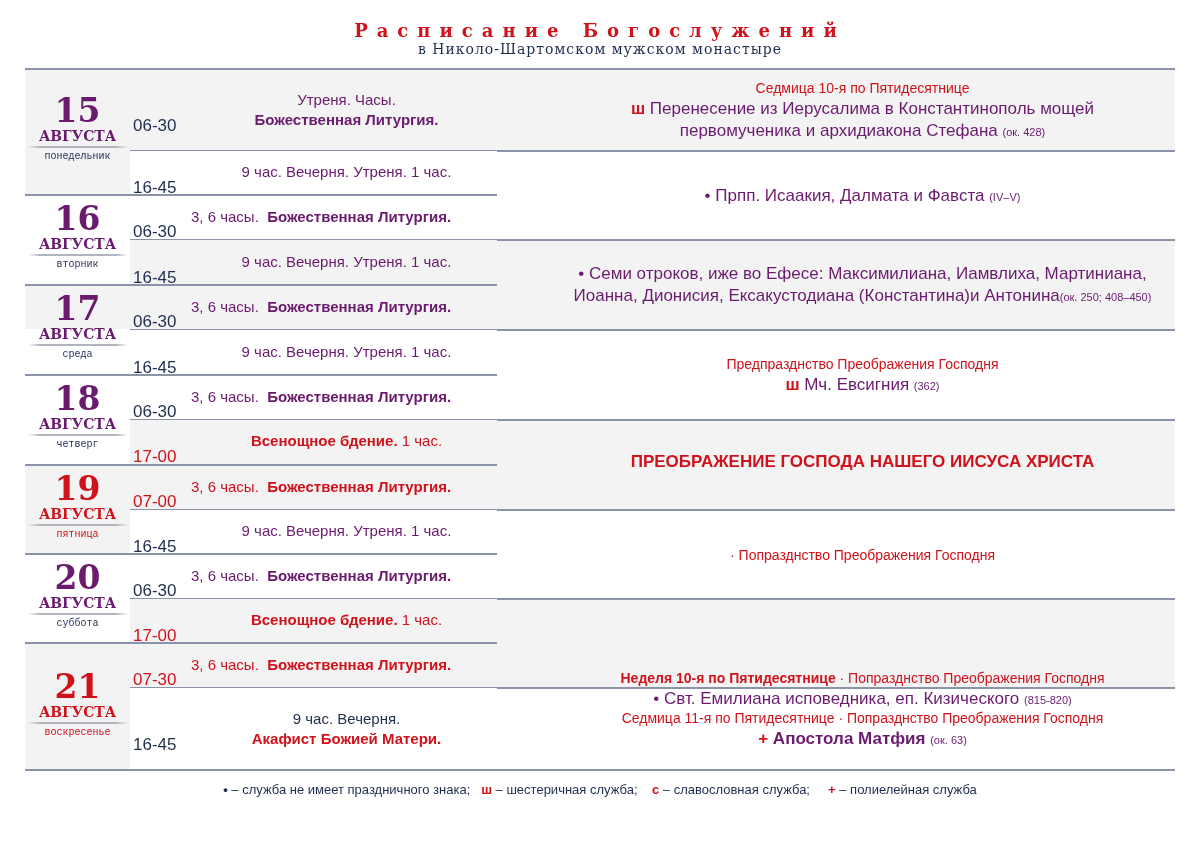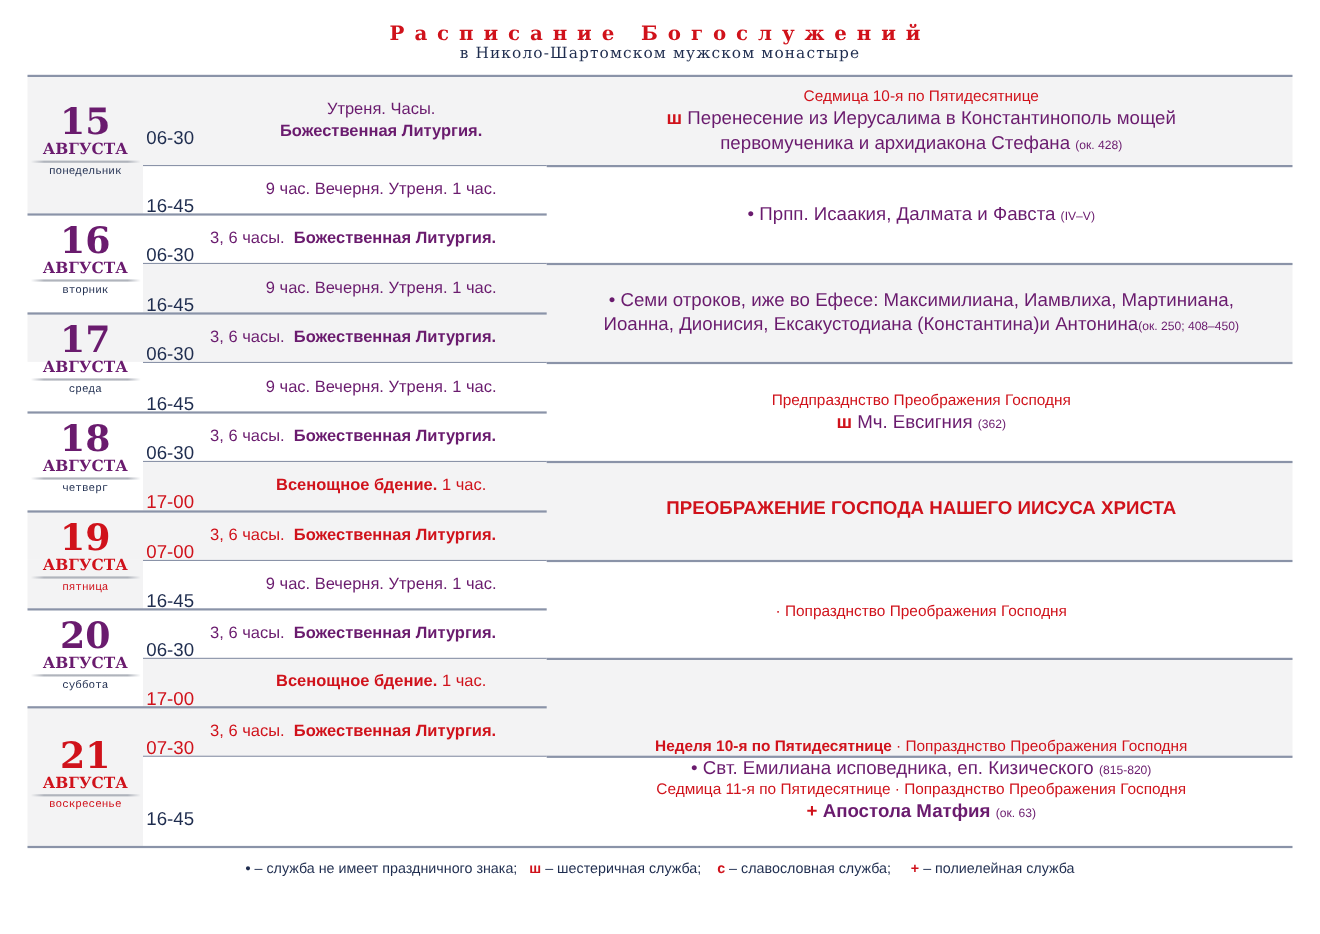--- a/index.html
+++ b/index.html
@@ -15,21 +15,21 @@
     .weekday { font-family:Liberation Mono, monospace; font-size:10px; line-height:18px; }
     .svc { position:absolute; left:133px; width:367px; height:40px; }
     .svcline { position:absolute; left:130px; width:367px; height:1px; background:#8a93a8; }
     .time { position:absolute; left:0; top:0; height:100%; display:flex; align-items:center; font-family:"Liberation Sans", sans-serif; font-size:17px; color:#1f2d4f;margin-top:16px; }
     .svctext { position:absolute; left:60px; right:0; top:0; height:100%; display:flex; flex-direction:column; justify-content:center; align-items:center; text-align:center; font-family:"Liberation Sans", sans-serif; font-size:15px; color:#6a1b6e; line-height:20px; }
     .svcinline { position:absolute; left:58px; top:0; height:100%; display:flex; align-items:center; font-family:"Liberation Sans", sans-serif; font-size:15px; color:#6a1b6e; white-space:nowrap; }
     .bold { font-weight:bold; }
     .red { color:#d0121b; }
     .purple { color:#6a1b6e; }
     .navy { color:#1f2d4f; }
-    .saint { position:absolute; left:500px; width:675px; display:flex; flex-direction:column; justify-content:center; align-items:center; text-align:center; font-family:"Liberation Sans", sans-serif; color:#6a1b6e; }
+    .saint { position:absolute; left:525px; width:675px; display:flex; flex-direction:column; justify-content:center; align-items:center; text-align:center; font-family:"Liberation Sans", sans-serif; color:#6a1b6e; }
     .s-head { font-size:14px; line-height:20px; color:#d0121b; }
     .s-main { font-size:17px; line-height:22px; }
     .s-small { font-size:11px; }
     .mark-sh { color:#d0121b; font-weight:bold; }
     .legend { position:absolute; top:782px; left:0; width:1200px; text-align:center; font-family:"Liberation Sans", sans-serif; font-size:13px; color:#1f2d4f; }
     .legend .sym { font-weight:bold; }
   </style>
 </head>
 <body>
 
@@ -174,20 +174,24 @@
   <div class="month red">АВГУСТА</div>
   <div class="divider"></div>
   <div class="weekday red">воскресенье</div>
 </div>
 <div class="svc" style="top:644px;">
   <div class="time red">07-30</div>
   <div class="svcinline red"><span>3, 6 часы.</span>&nbsp;&nbsp;<span class="bold">Божественная Литургия.</span></div>
 </div>
 <div class="svc" style="top:689px;height:80px;">
   <div class="time">16-45</div>
+  <div class="svctext">
+    <span class="navy">9 час. Вечерня.</span>
+    <span class="bold red">Акафист Божией Матери.</span>
+  </div>
 </div>
 
 <div class="saint" style="top:70px;height:80px;">
   <div class="s-head">Седмица 10-я по Пятидесятнице</div>
   <div class="s-main"><span class="mark-sh">ш</span> <span>Перенесение из Иерусалима в Константинополь мощей</span></div>
   <div class="s-main"><span>первомученика и архидиакона Стефана</span> <span class="s-small">(ок. 428)</span></div>
 </div>
 <div class="saint" style="top:152px;height:88px;">
   <div class="s-main"><span>•</span> <span>Прпп. Исаакия, Далмата и Фавста</span> <span class="s-small">(IV–V)</span></div>
 </div>

